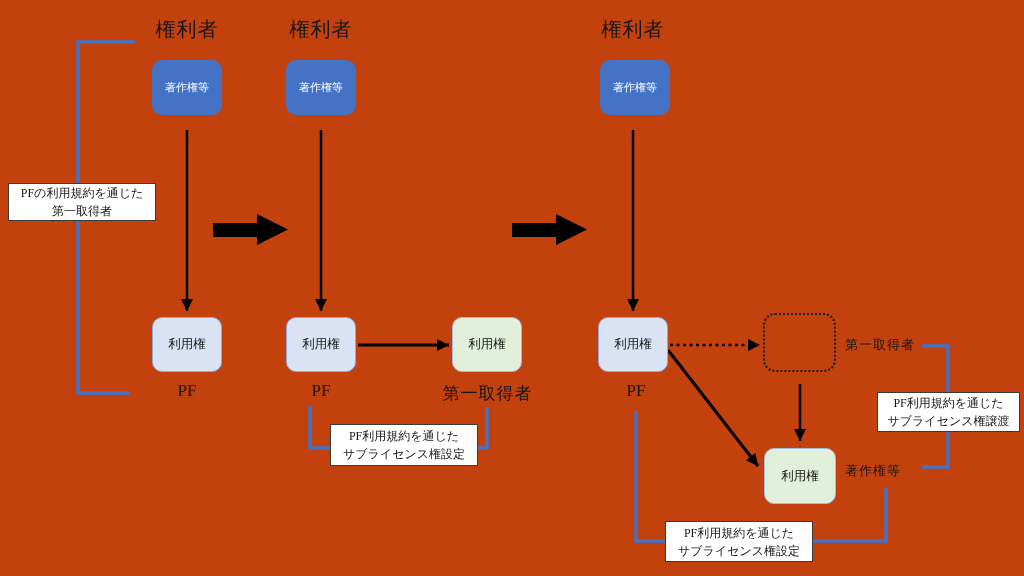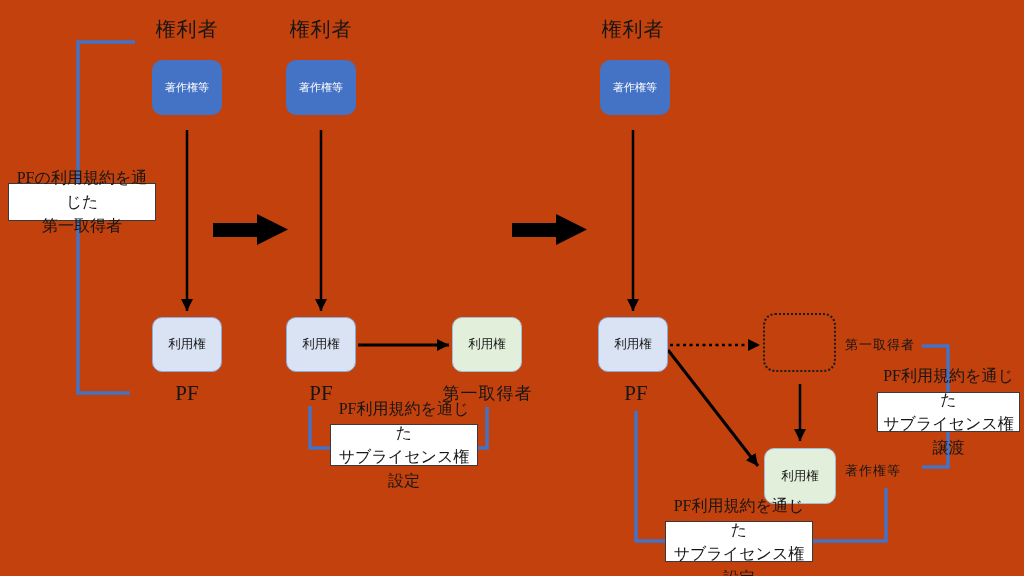--- a/index.html
+++ b/index.html
@@ -3,35 +3,35 @@
 <meta charset="utf-8">
 <style>
   html,body{margin:0;padding:0;background:#ffffff;}
   .canvas{
     position:relative;width:1024px;height:576px;background:#c2410c;overflow:hidden;
     font-family:Liberation Serif, serif;color:#1a1a1a;
   }
   .lines{position:absolute;left:0;top:0;width:1024px;height:576px;}
   .abs{position:absolute;}
   .actor{font-size:20px;letter-spacing:1px;text-align:center;color:#161616;}
-  .pf{font-size:21px;text-align:center;color:#161616;}
+  .pf{font-size:17px;text-align:center;color:#161616;}
   .acq-lg{font-size:17px;text-align:center;color:#161616;letter-spacing:1px;}
   .acq-sm{font-size:13px;text-align:left;color:#161616;letter-spacing:1px;}
   .box{
     box-sizing:border-box;border-radius:10px;display:flex;align-items:center;justify-content:center;
     text-align:center;
   }
   .box-dark{background:#4472C4;color:#ffffff;font-size:11px;}
   .box-light{background:#DAE3F3;border:1.5px solid #8EAADB;color:#161616;font-size:12.5px;}
   .box-green{background:#E2EFDA;border:1.5px solid #A5BCD9;color:#161616;font-size:12.5px;}
   .box-dotted{background:transparent;border:2px dotted #1c1c1c;border-radius:12px;}
   .note{
     box-sizing:border-box;background:#ffffff;border:1.2px solid #3a3a3a;
     display:flex;flex-direction:column;align-items:center;justify-content:center;
-    font-size:16px;line-height:1.5;text-align:center;color:#161616;
+    font-size:12px;line-height:1.5;text-align:center;color:#161616;
   }
 </style>
 </head>
 <body>
 
 <div class="canvas">
 
   <svg class="lines" viewBox="0 0 1024 576">
     <defs>
       <marker id="ah" markerUnits="userSpaceOnUse" markerWidth="14" markerHeight="13" refX="12" refY="6" orient="auto">

